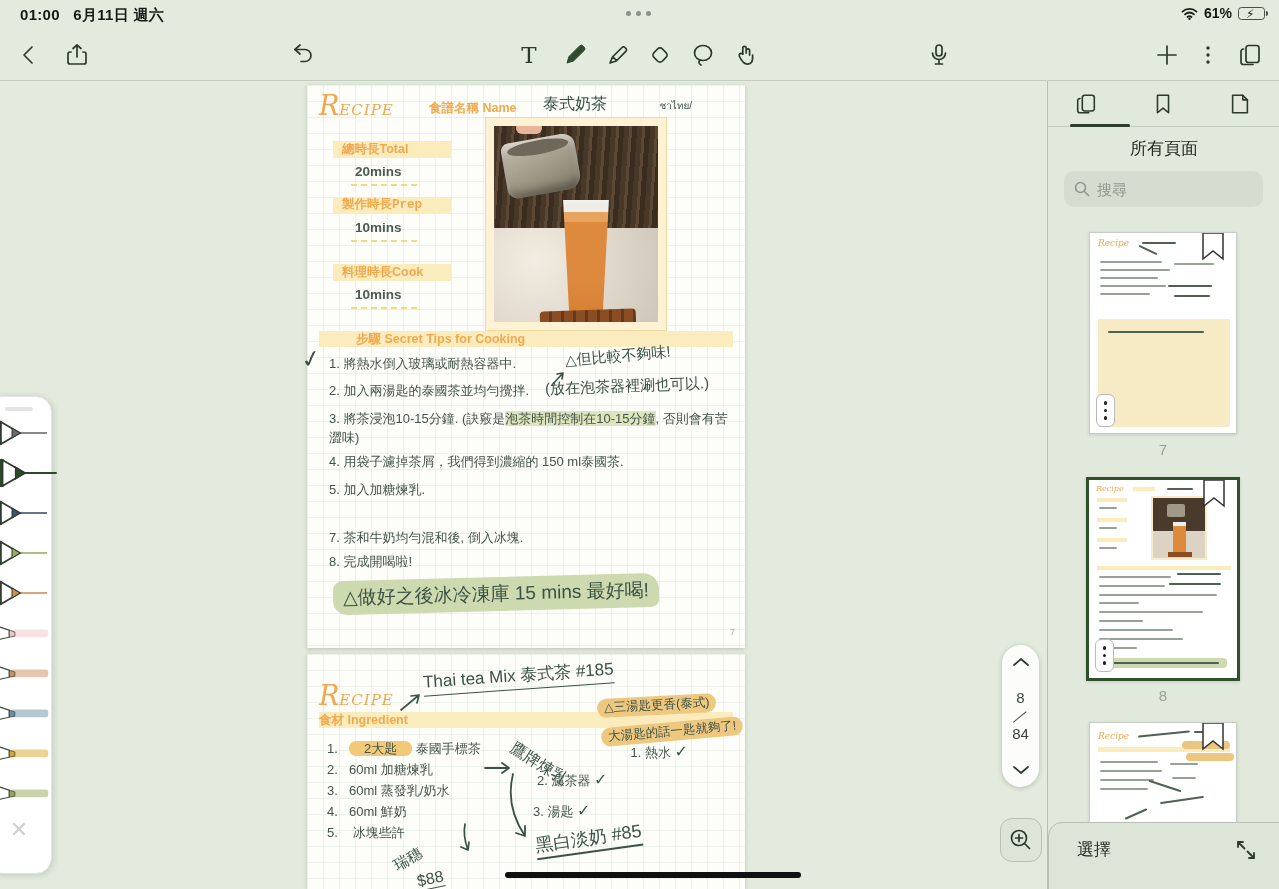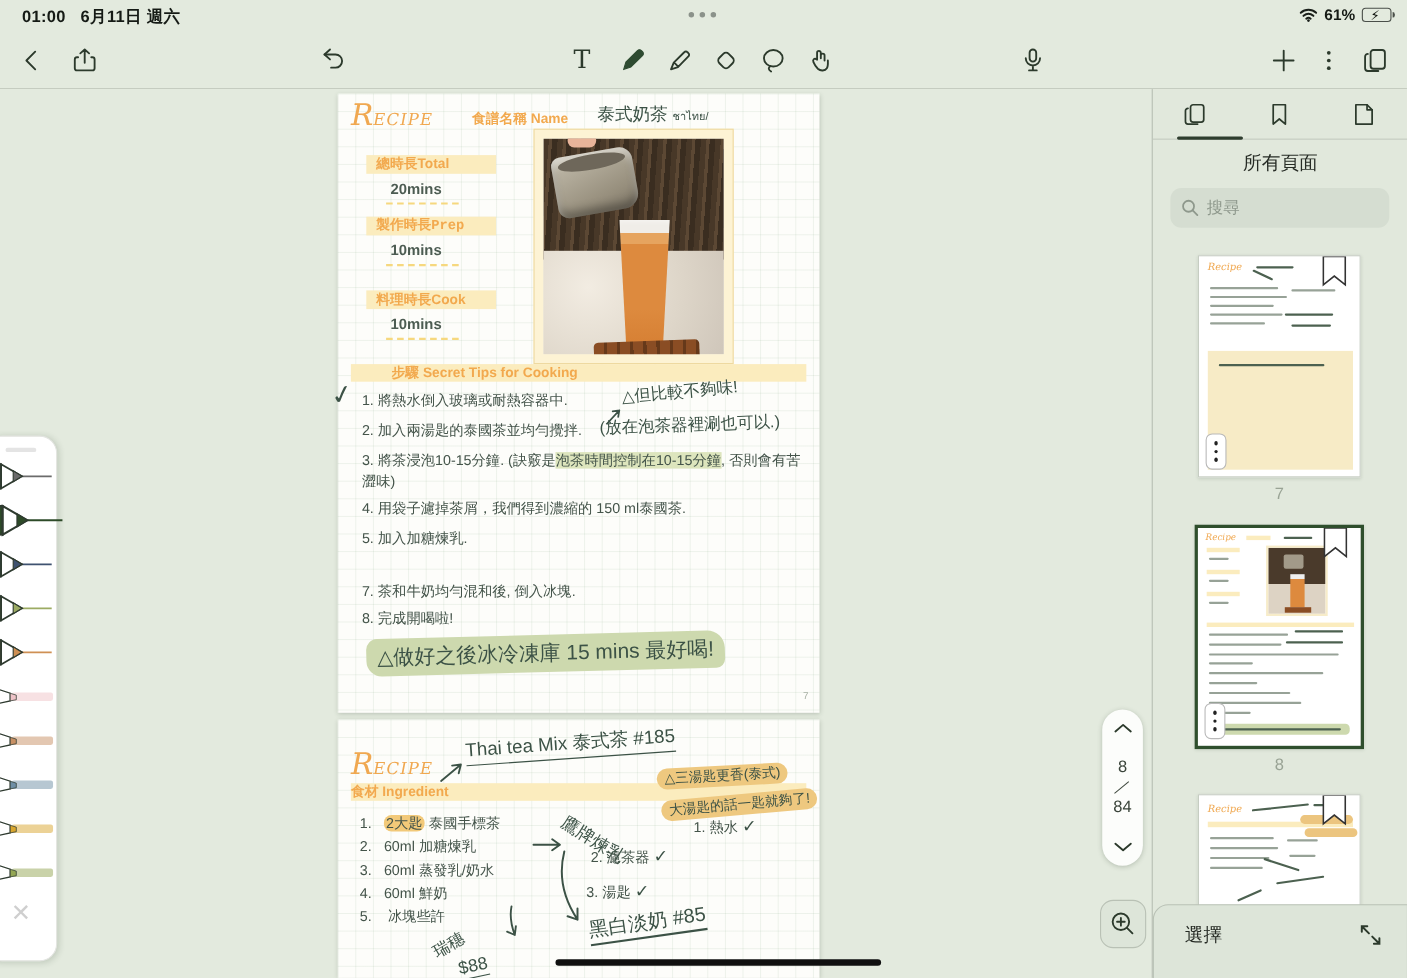--- a/index.html
+++ b/index.html
@@ -35,21 +35,21 @@
   .logo .r { font-size:27px; } .logo .est { font-size:15px; letter-spacing:1px; }
   .olabel { color:#f2a94e; font-weight:bold; font-size:12.5px; }
   .band { background:#fbecbe; }
   .val { color:#4c5c52; font-weight:bold; font-size:13.5px; }
   .dash { border-top:2.5px dashed #f6d87e; }
   .step { color:#44544a; font-size:13px; font-weight:500; line-height:1.45; width:406px; }
   .hl-green { background:#dde5bd; }
   .hw { color:#3c5246; font-weight:500; }
   .blob-green { background:#cdd9ae; border-radius:10px 16px 8px 14px; padding:4px 10px; white-space:nowrap; }
   .blob-orange { background:#eec87f; border-radius:10px; padding:1px 7px; white-space:nowrap; }
-  .hl-orange { background:#f2c979; border-radius:7px; padding:0 2px; }
+  .hl-orange { background:#f2c979; border-radius:7px; padding:0 15px; }
   .num { display:inline-block; width:22px; }
 
   
   .photo { position:absolute; left:178px; top:32px; width:182px; height:214px; background:#fdf3d4; border:1px solid #eed9a0; padding:8px; }
   .photo-in { position:relative; width:100%; height:100%; overflow:hidden; background:#e9e4da; }
   .wood { position:absolute; left:0; top:0; width:100%; height:56%;
           background:repeating-linear-gradient(94deg,#483828 0 5px,#5c4834 5px 8px,#3a2d20 8px 13px); }
   .table { position:absolute; left:0; top:52%; width:100%; height:48%;
            background:radial-gradient(circle at 25% 35%, #f2ece2, #ded6c9 60%, #cfc6ba); }
   .cup { position:absolute; left:10px; top:12px; width:74px; height:56px; border-radius:8px 12px 14px 10px;
@@ -199,21 +199,21 @@
           <rect x="9" y="3.5" width="13" height="17" rx="2.5"></rect>
           <path d="M6.5 7 a2.5 2.5 0 0 0 -2.5 2.5 V20 a2.5 2.5 0 0 0 2.5 2.5 H16"></path>
         </svg>
     </div>
   </div>
 
   <div class="page" style="top:85px; height:563px;">
     <div class="abs logo" style="left:12px; top:5px;"><span class="r">R</span><span class="est">ECIPE</span></div>
     <div class="abs olabel" style="left:122px; top:15px;">食譜名稱 Name</div>
     <div class="abs hw" style="left:236px; top:9px; font-size:16px;">
-      <span>泰式奶茶</span> <span style="font-size:10px;">ชาไทย/</span>
+      <span>泰式奶茶</span> <span style="font-size:10px;margin-left:48px;">ชาไทย/</span>
     </div>
 
     <div class="abs band olabel" style="left:26px; top:56px; width:118px; height:17px; line-height:17px; padding-left:9px;">總時長Total</div>
     <div class="abs val" style="left:48px; top:79px;">20mins</div>
     <div class="abs dash" style="left:44px; top:99px; width:66px;"></div>
 
     <div class="abs band olabel" style="left:26px; top:112px; width:118px; height:17px; line-height:17px; padding-left:9px;font-family:Liberation Mono, monospace;">製作時長Prep</div>
     <div class="abs val" style="left:48px; top:135px;">10mins</div>
     <div class="abs dash" style="left:44px; top:155px; width:66px;"></div>
 

